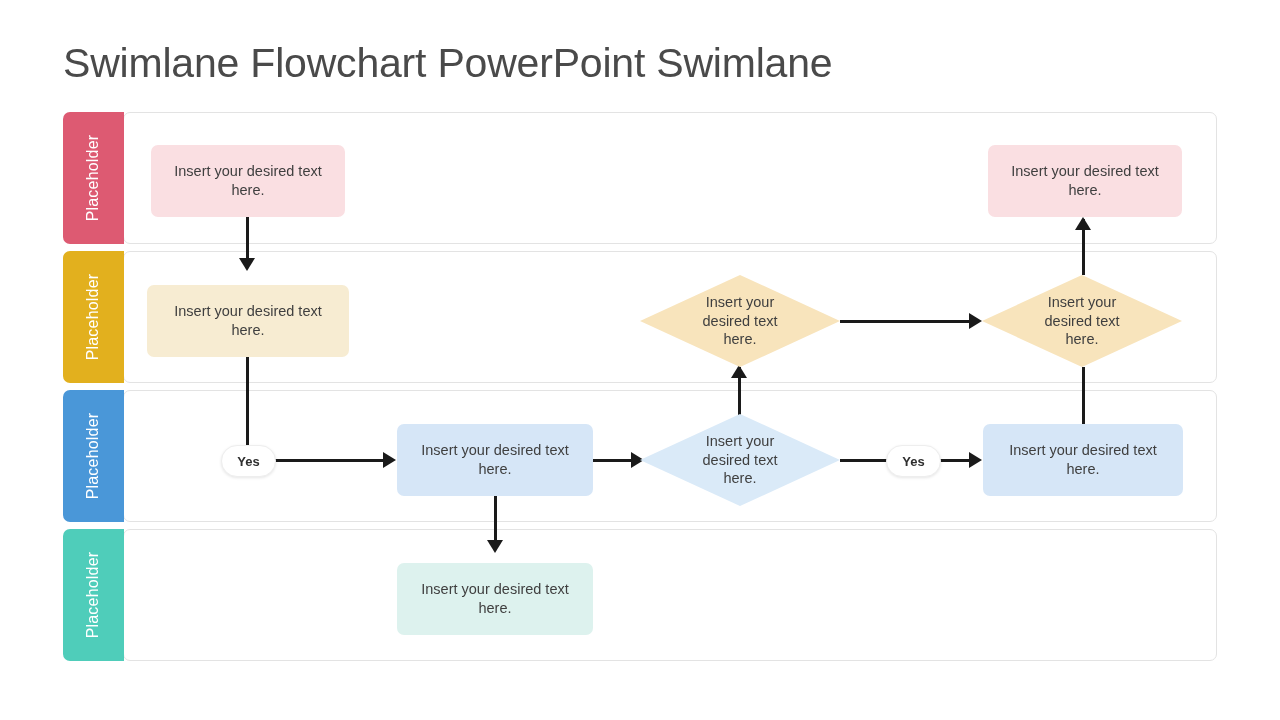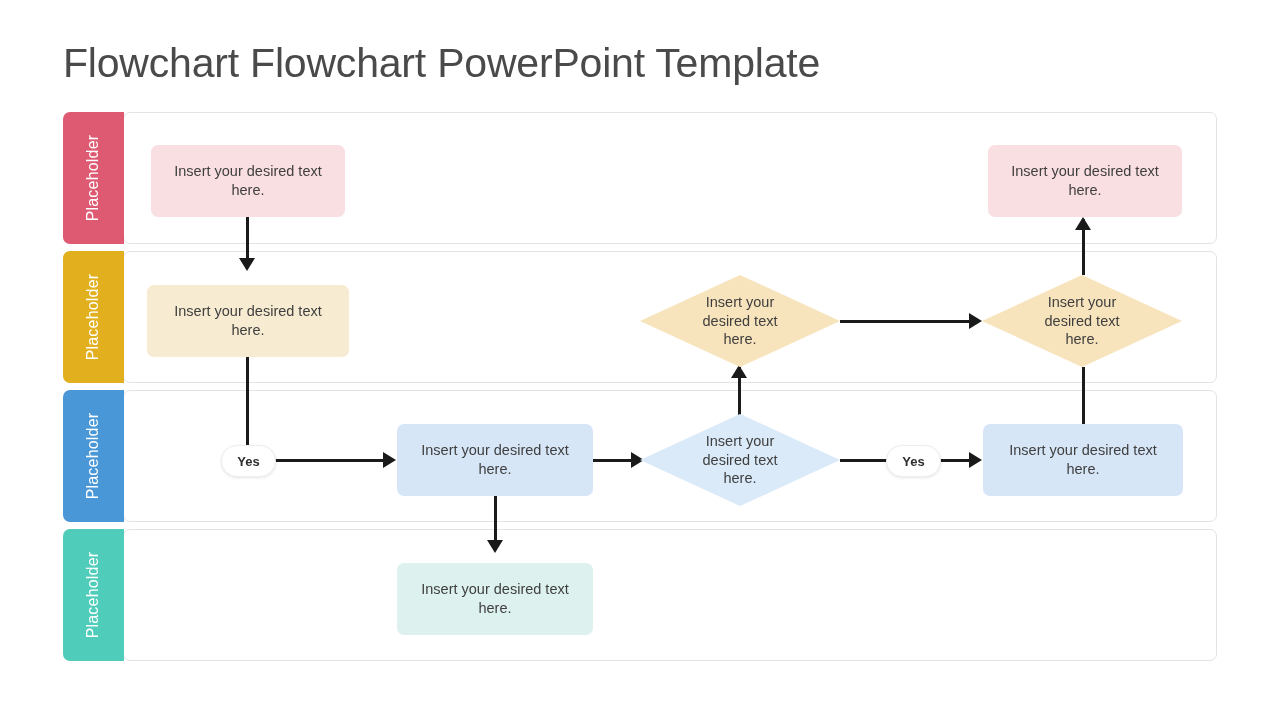--- a/index.html
+++ b/index.html
@@ -167,21 +167,21 @@
     align-items: center;
     justify-content: center;
     font-size: 13px;
     font-weight: 700;
     color: #2e2e2e;
   }
 </style>
 </head>
 <body>
 
-<div class="page-title">Flowchart Flowchart PowerPoint Template</div>
+<div class="page-title">Swimlane Flowchart PowerPoint Swimlane</div>
 
 <div class="lanes">
 
   <div class="lane" style="top:0px;height:132px;">
     <div class="lane-frame"></div>
     <div class="lane-header" style="background:#dd5a72;">
       <span class="lane-header-label">Placeholder</span>
     </div>
   </div>
 

